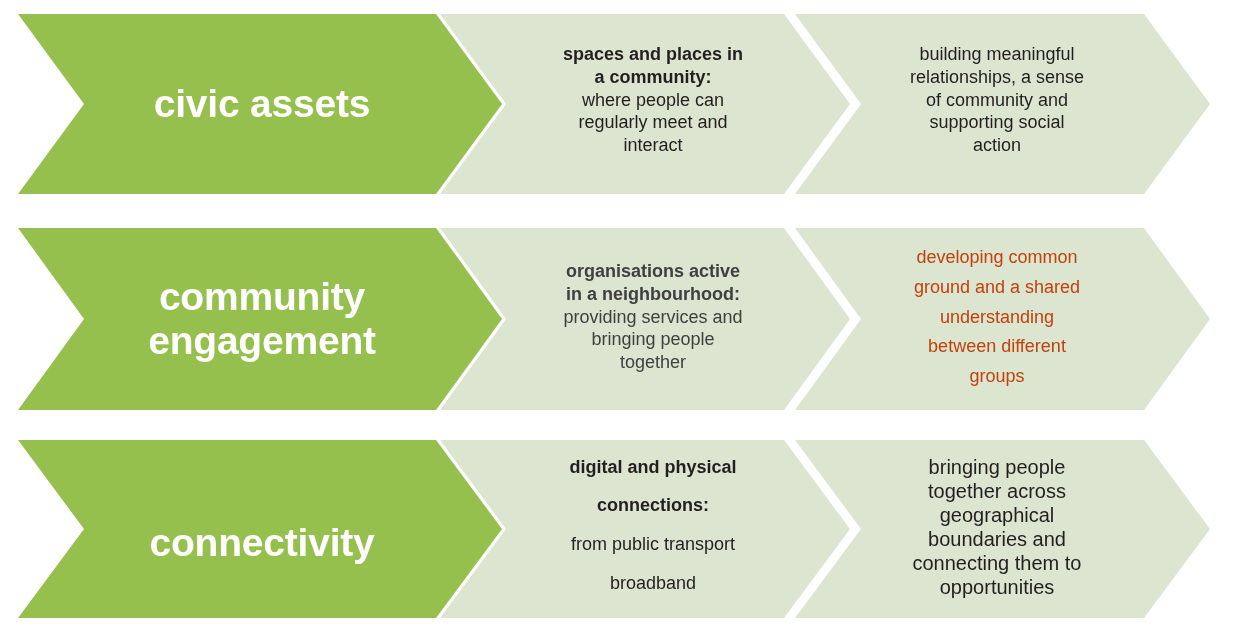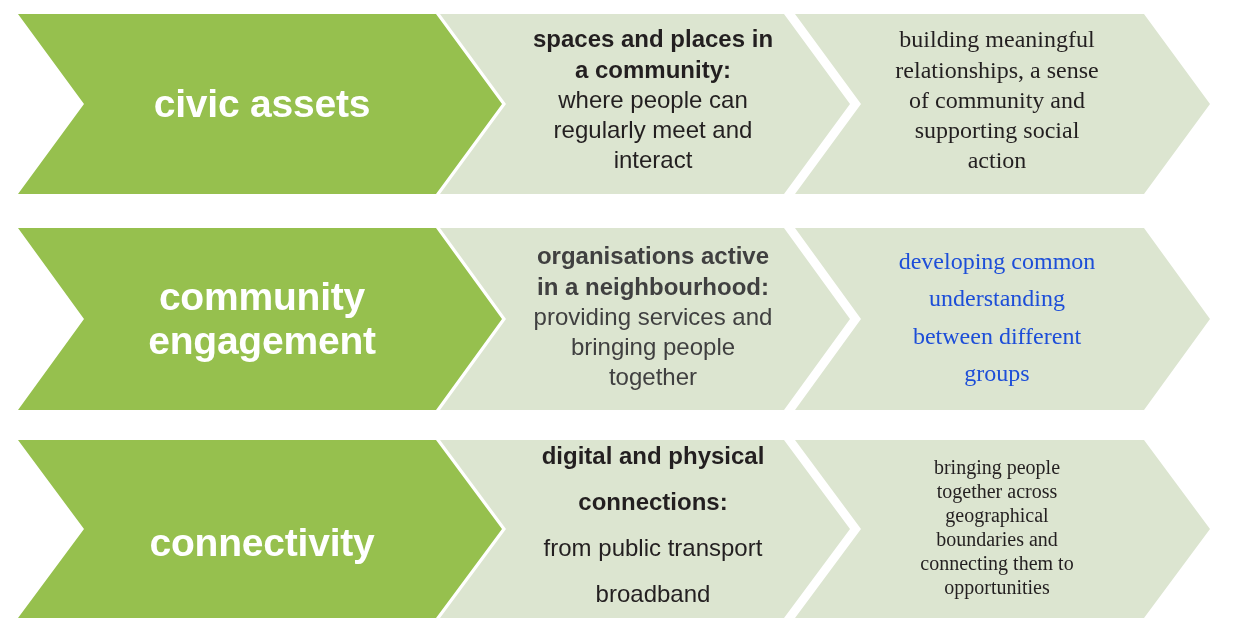--- a/index.html
+++ b/index.html
@@ -56,30 +56,29 @@
     line-height: 1.14;
     letter-spacing: -0.2px;
   }
   .stage1 .chev-text .line { white-space: nowrap; }
 
   
   .desc .chev-text {
     left: 78px;
     right: 62px;
     color: #231f20;
-    font-size: 24px;
+    font-size: 18px;
     line-height: 1.26;
   }
   .desc .chev-text .line { white-space: nowrap; }
   .desc .chev-text .line.bold { font-weight: 700; }
 
   .stage3 .chev-text {
     left: 72px;
     right: 83px;
-    font-family: Liberation Serif, serif;
   }
 </style>
 </head>
 <body>
 
 <div id="diagram" style="background: rgb(255, 255, 255);">
     <div class="row" style="top: 14px; height: 180px;">
       <div class="chev stage1" style="left: 18px; width: 484px;">
         <svg viewBox="0 0 484 180" preserveAspectRatio="none">
           <polygon points="0,0 418,0 484,90 418,180 0,180 66,90" fill="#96c04e"></polygon>
@@ -132,22 +131,23 @@
           <span class="line bold">in a neighbourhood:</span>
           <span class="line">providing services and</span>
           <span class="line">bringing people</span>
           <span class="line">together</span>
         </div>
       </div>
       <div class="chev desc stage3" style="left: 795px; width: 415px;">
         <svg viewBox="0 0 415 182" preserveAspectRatio="none">
           <polygon points="0,0 349,0 415,91 349,182 0,182 66,91" fill="#dce5d0"></polygon>
         </svg>
-        <div class="chev-text" style="transform: translateY(-2px); color: #1d4ed8; gap: 7px;">
+        <div class="chev-text" style="transform: translateY(-2px); color: #c2410c; gap: 7px;">
           <span class="line">developing common</span>
+          <span class="line">ground and a shared</span>
           <span class="line">understanding</span>
           <span class="line">between different</span>
           <span class="line">groups</span>
         </div>
       </div>
     </div>
     <div class="row" style="top: 440px; height: 178px;">
       <div class="chev stage1" style="left: 18px; width: 484px; text-decoration: underline;">
         <svg viewBox="0 0 484 178" preserveAspectRatio="none">
           <polygon points="0,0 418,0 484,89 418,178 0,178 66,89" fill="#96c04e"></polygon>

